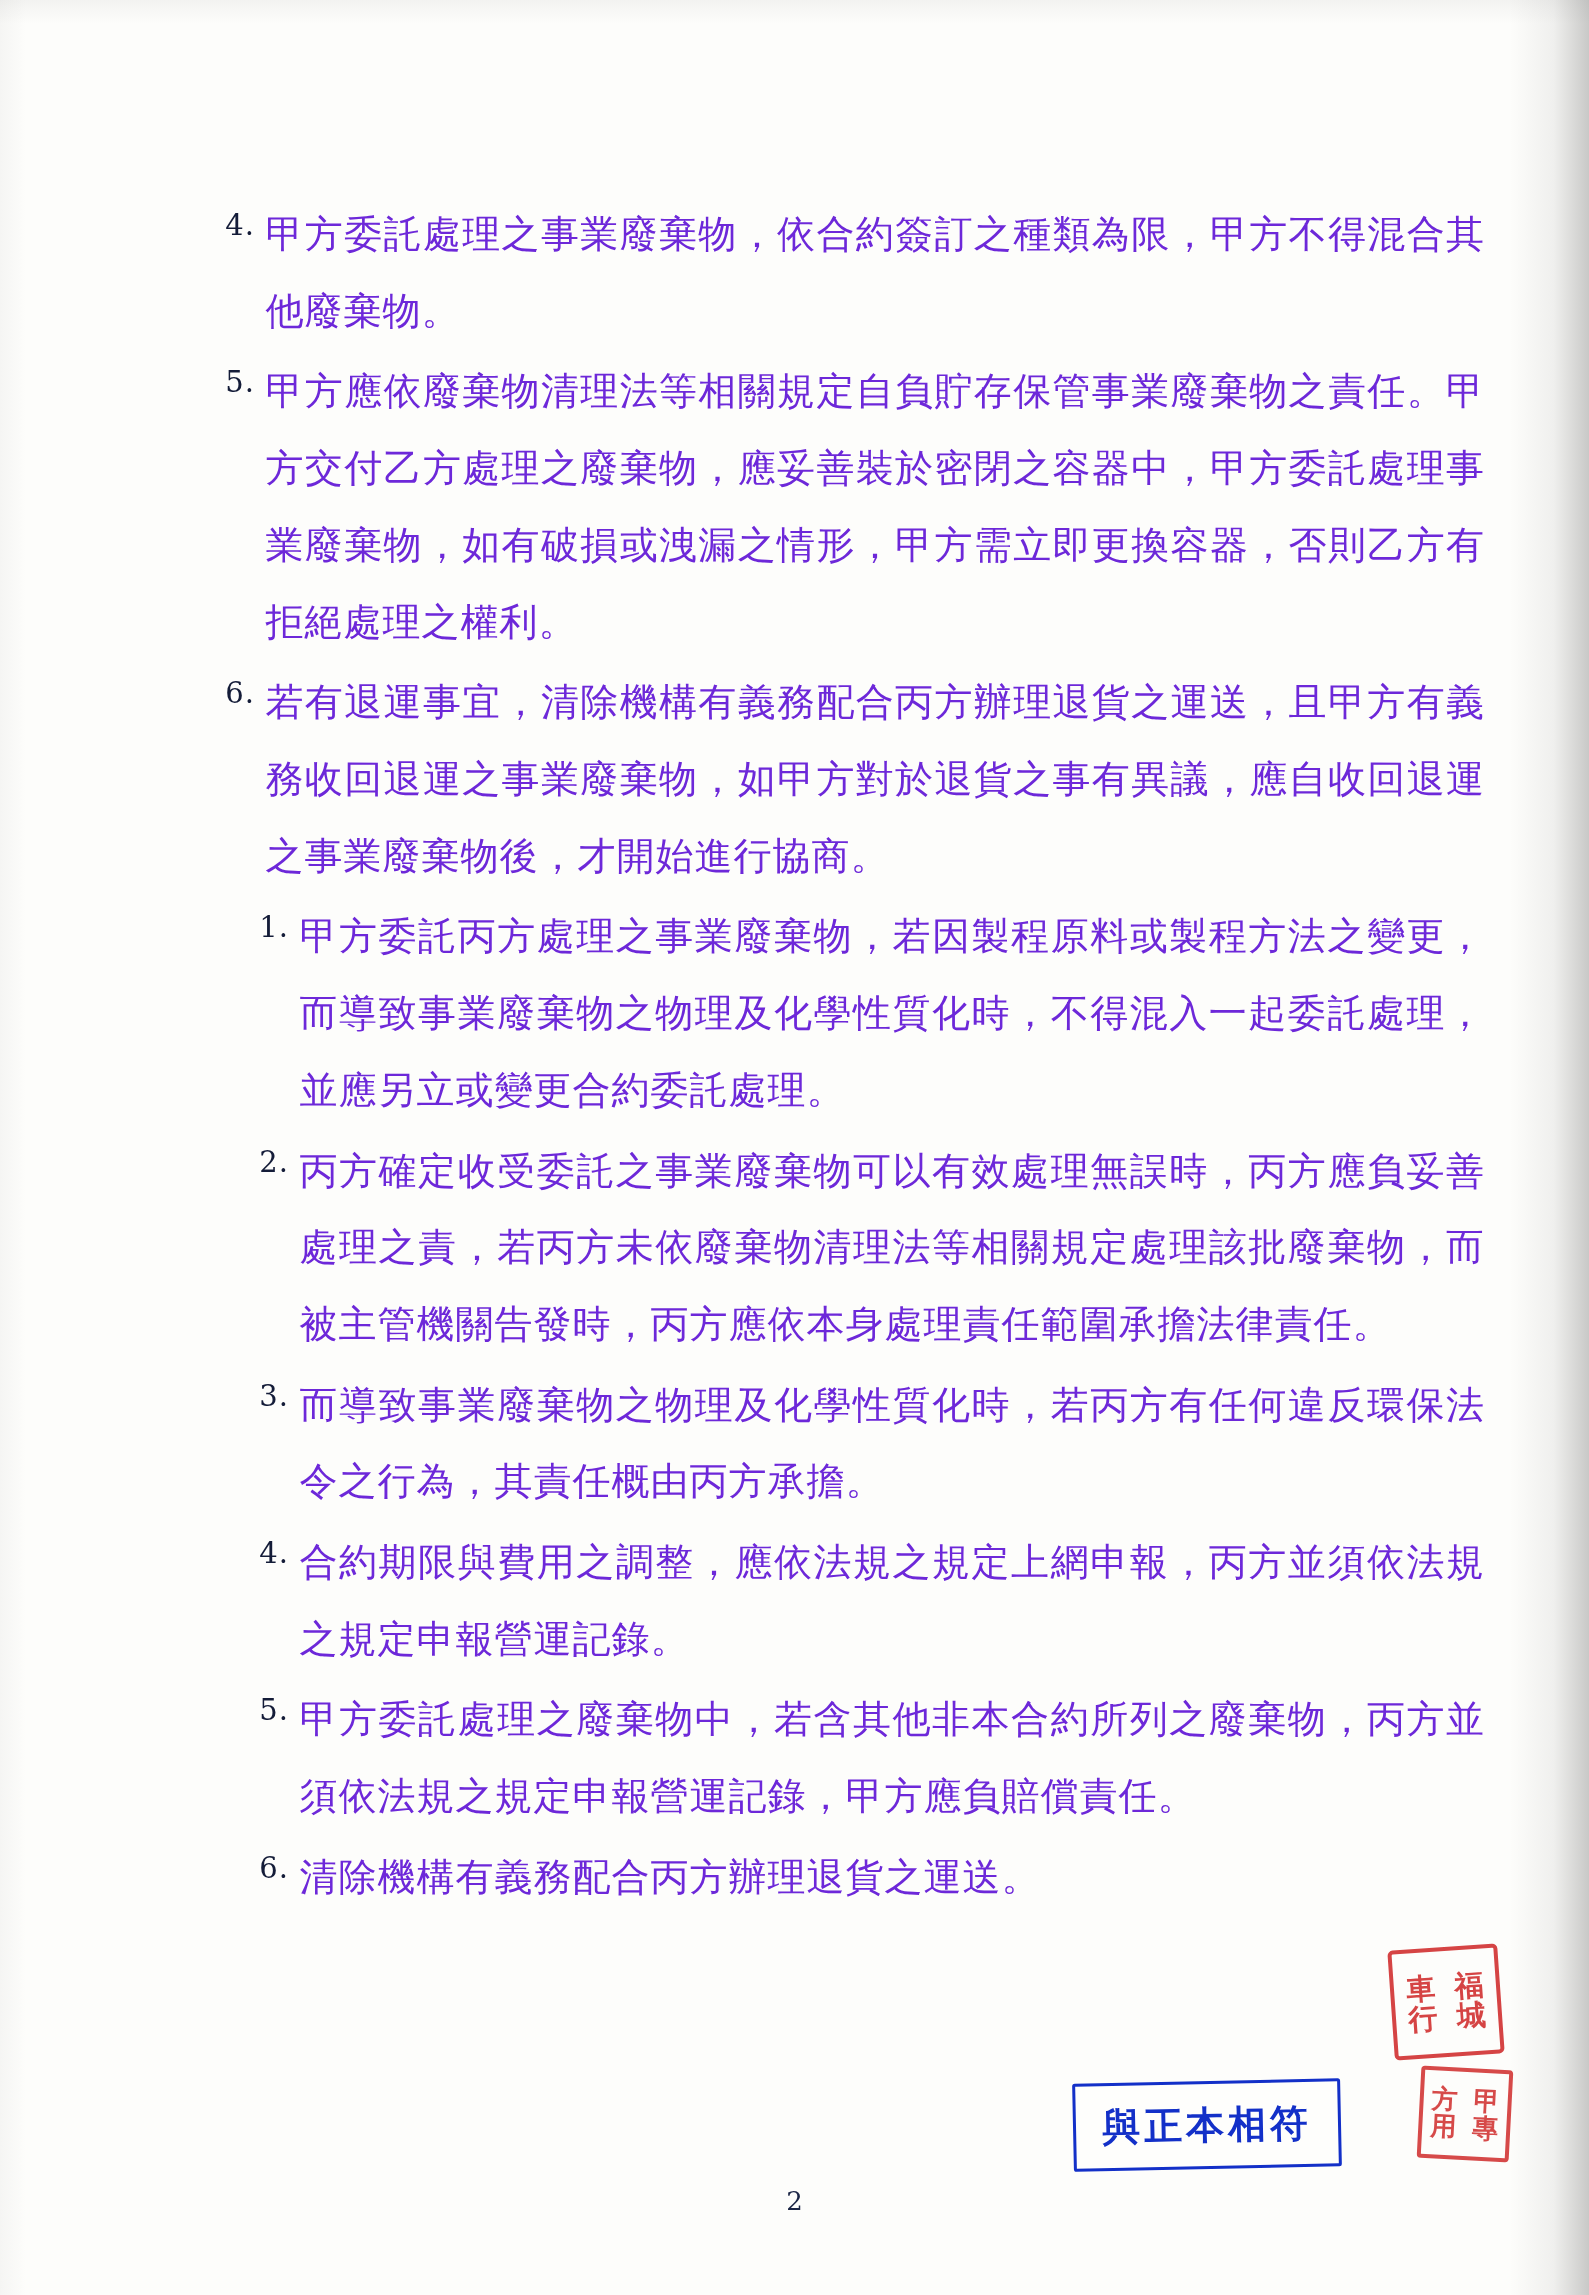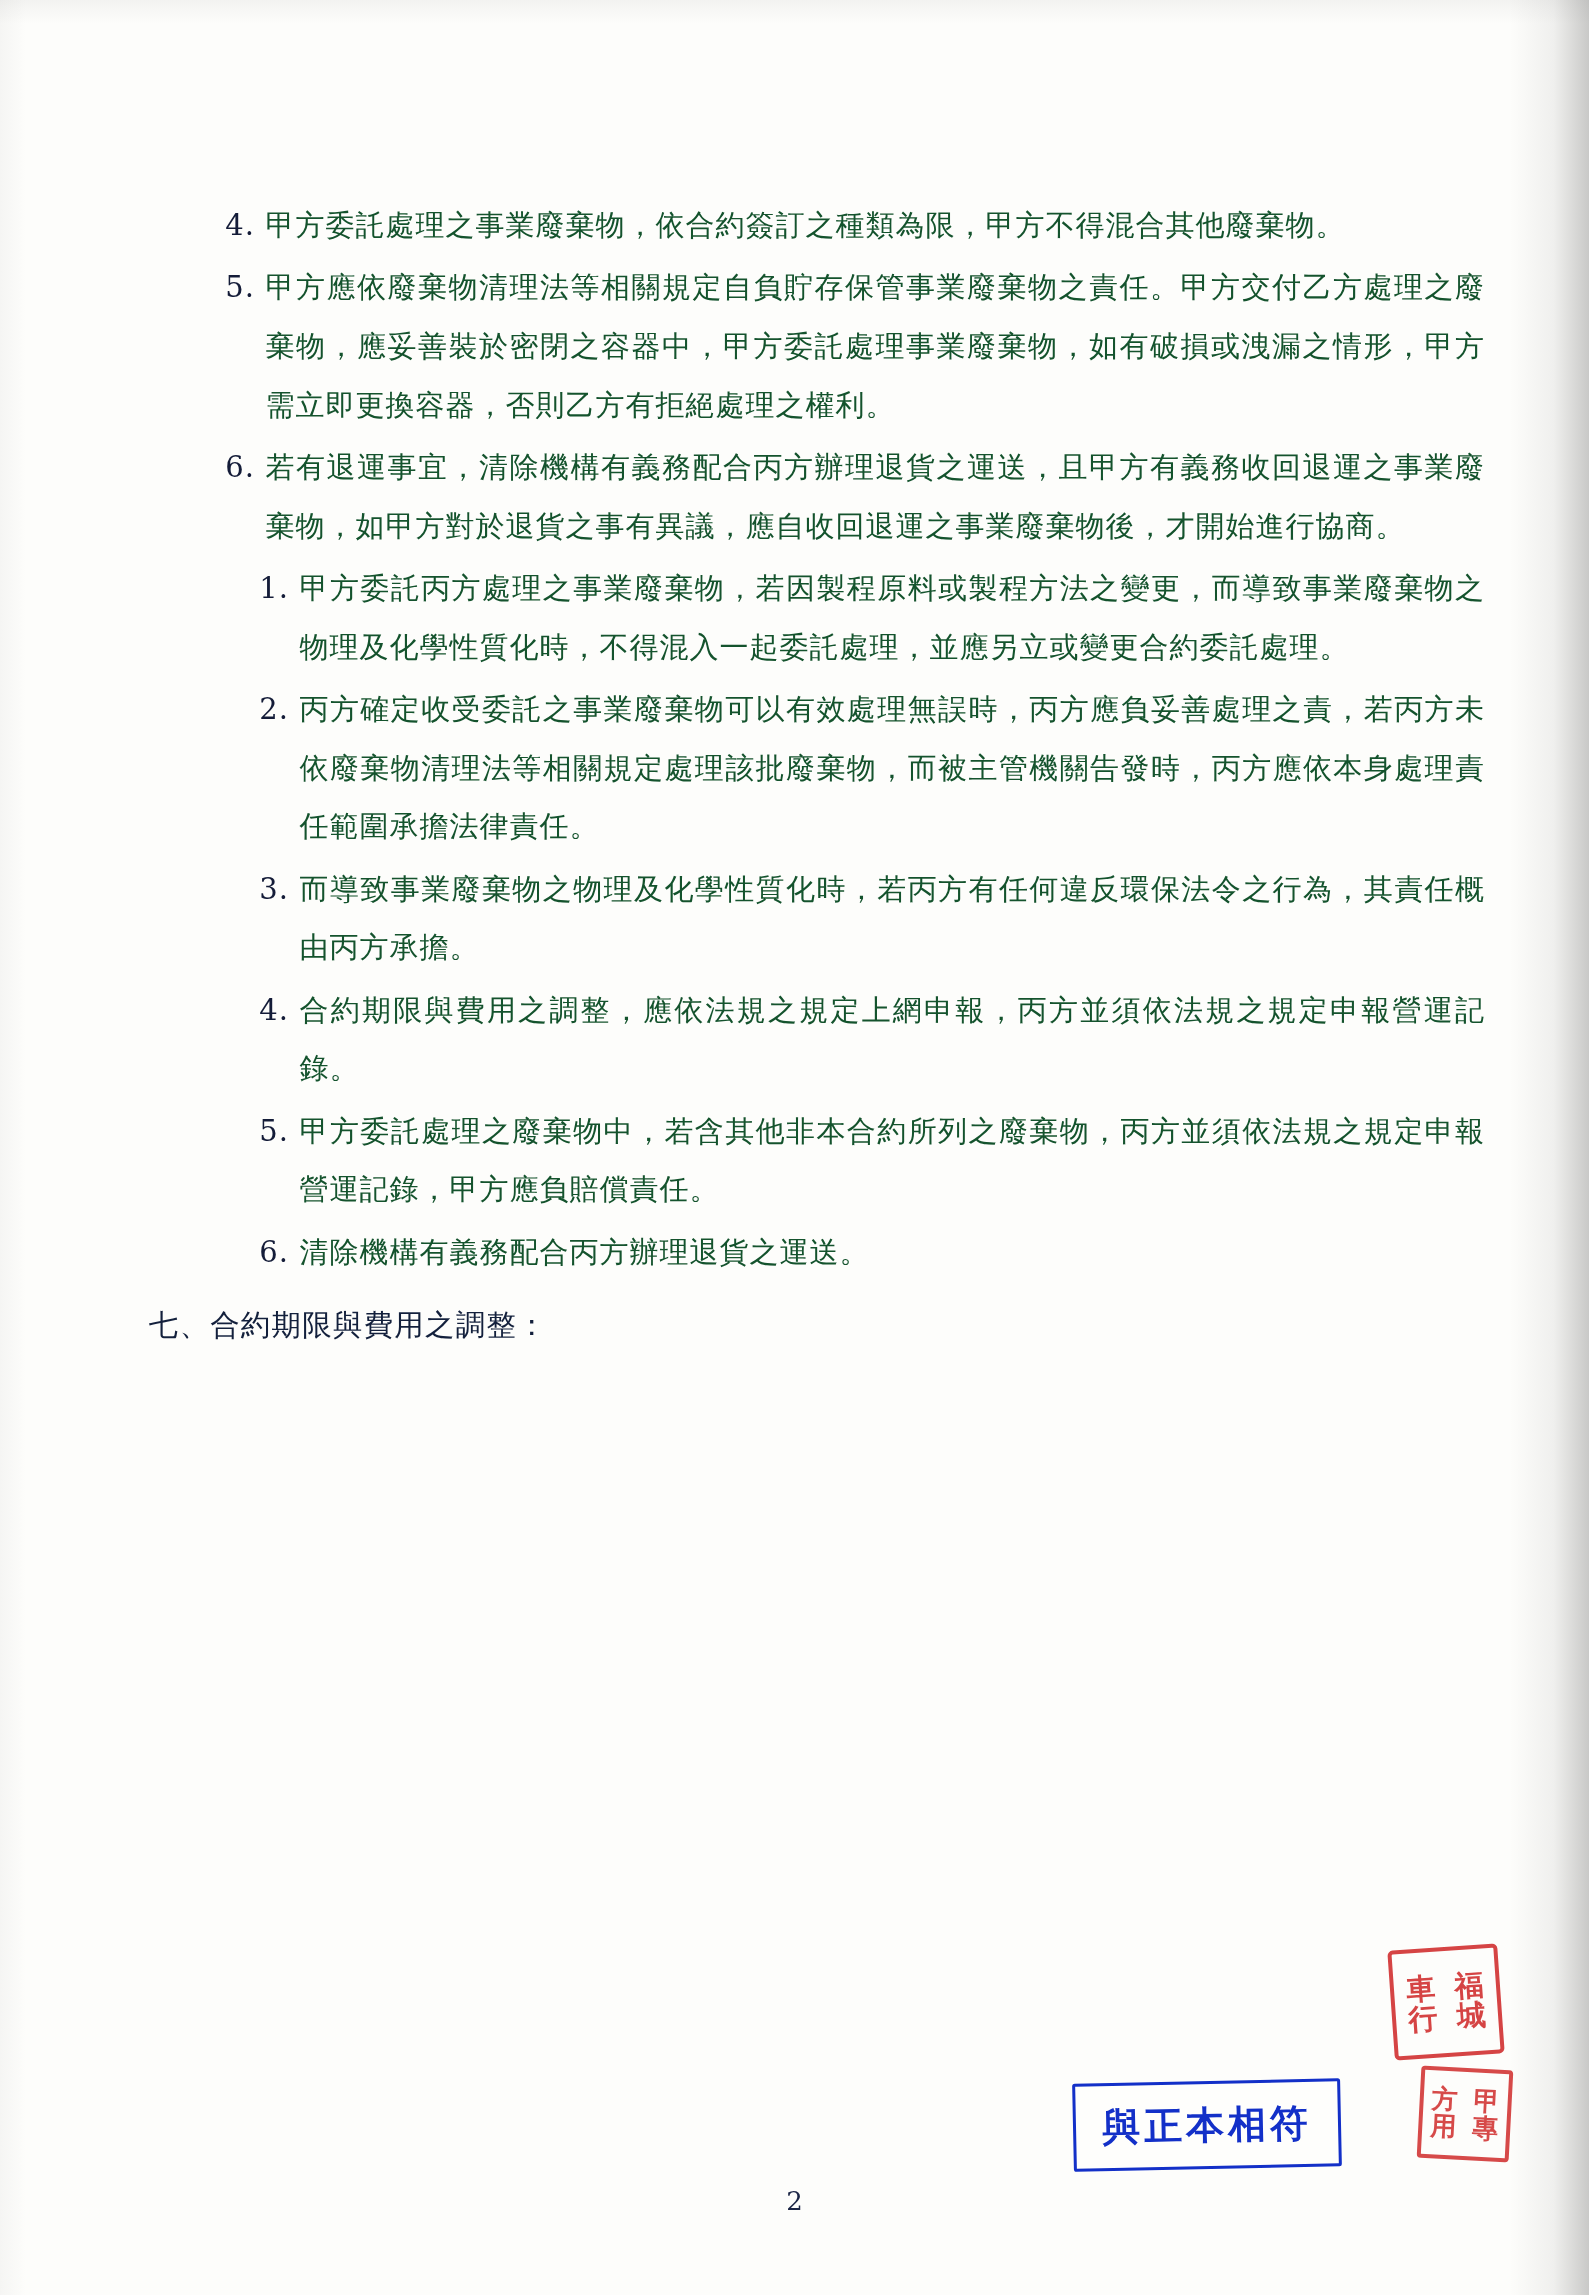--- a/index.html
+++ b/index.html
@@ -86,23 +86,23 @@
     width: 60px;
     text-align: right;
     padding-right: 10.5px;
     font-size: 29px;
     line-height: 2.02;
     color: #141c38;
     font-family: "DejaVu Serif", "Liberation Serif", serif;
   }
   .item .body {
     flex: 1 1 auto;
-    font-size: 29px;
+    font-size: 38px;
     line-height: 2.02;
-    color: #14532d;
+    color: #6d28d9;
     letter-spacing: 1px;
     text-align: justify;
     text-justify: inter-character;
   }
 
   .indent-level-1 { padding-left: 58px; }
   .indent-level-2 { padding-left: 92px; }
 
   
   .page-number {
@@ -239,21 +239,20 @@
       <li class="item">
         <span class="num">5.</span>
         <span class="body">甲方委託處理之廢棄物中，若含其他非本合約所列之廢棄物，丙方並須依法規之規定申報營運記錄，甲方應負賠償責任。</span>
       </li>
       <li class="item">
         <span class="num">6.</span>
         <span class="body">清除機構有義務配合丙方辦理退貨之運送。</span>
       </li>
     </ul>
 
-    <div class="section-heading">七、合約期限與費用之調整：</div>
 
   </div>
 
   <div class="page-number">2</div>
 
   <div class="stamp-blue">
     <span>與正本相符</span>
   </div>
 
   <div class="seal-red-top">

